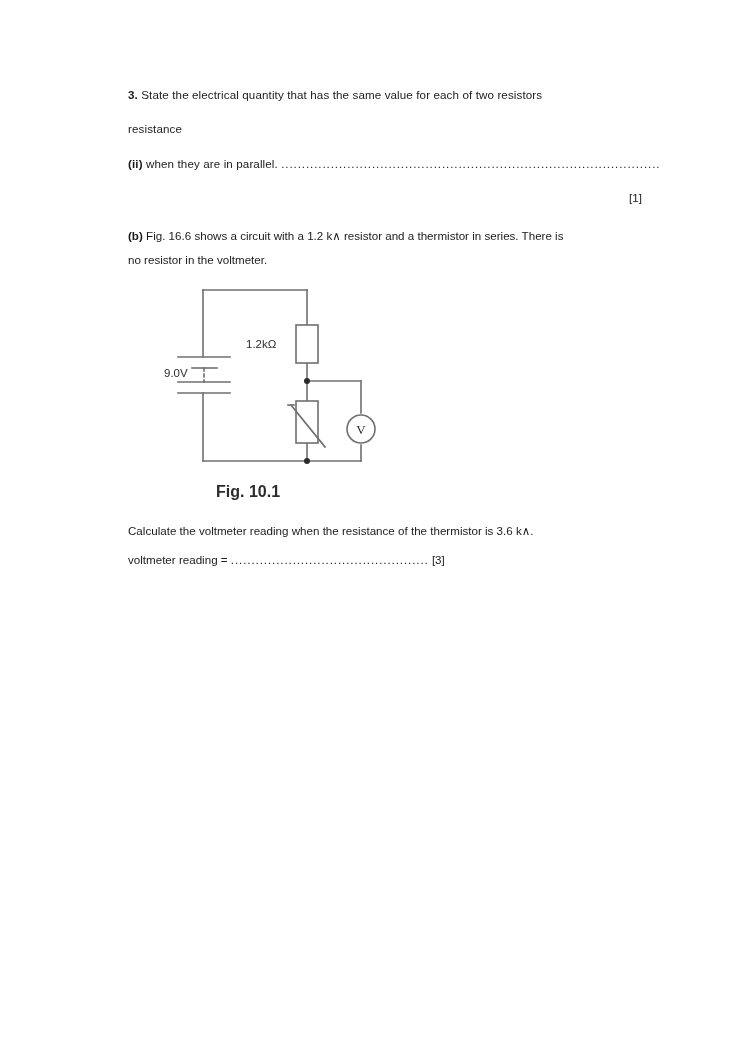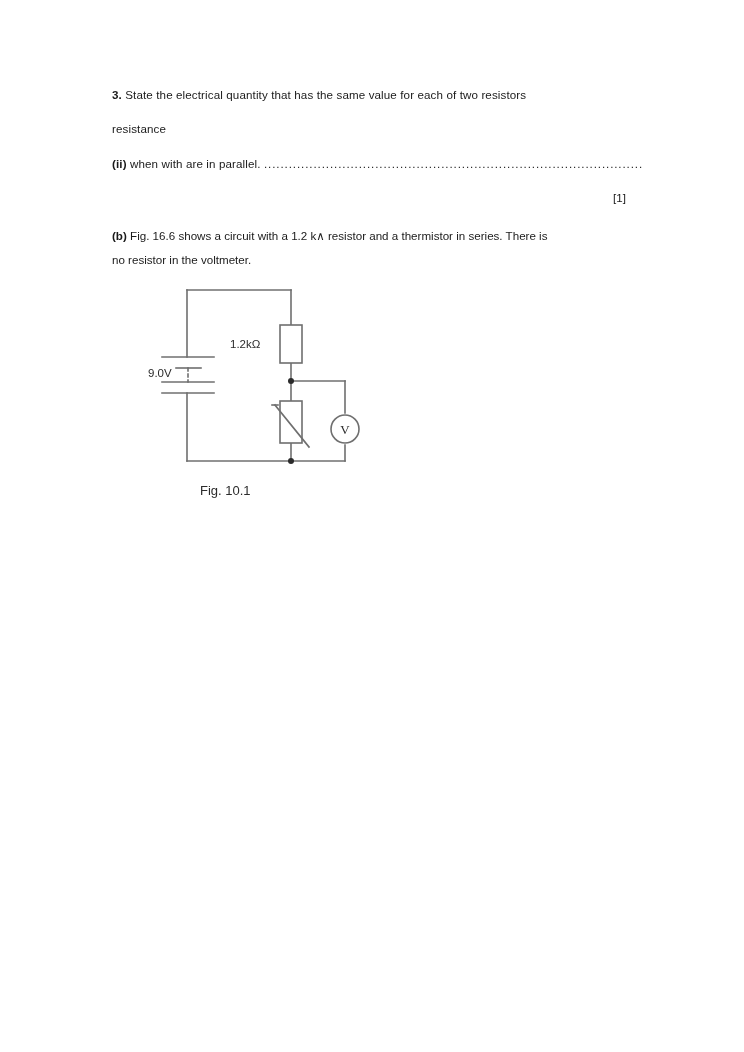--- a/index.html
+++ b/index.html
@@ -10,21 +10,21 @@
   body {
     width: 744px;
     height: 1052px;
     position: relative;
     font-family: "Liberation Sans", sans-serif;
     color: #1a1a1a;
     overflow: hidden;
   }
   .page {
     position: absolute;
-    left: 0; top: 0;
+    left: 16px; top: 0;
     width: 720px;
     height: 1052px;
     background: #ffffff;
   }
   .content {
     position: absolute;
     left: 112px;
     top: 88px;
     width: 524px;
   }
@@ -56,22 +56,22 @@
   }
   .figure-wrap {
     position: relative;
     margin-top: 14px;
     height: 228px;
   }
   .figure-caption {
     position: absolute;
     left: 88px;
     top: 198px;
-    font-size: 13px;
-    font-weight: normal;
+    font-size: 16px;
+    font-weight: bold;
     color: #2b2b2b;
   }
   .tail {
     margin-top: 6px;
   }
   .tail .para {
     line-height: 2.0;
   }
   svg { display: block; }
 </style>
@@ -80,21 +80,21 @@
 
 <div class="page">
   <div class="content">
 
     <p class="q-line"><b>3.</b> <span>State the electrical quantity that has the same value for each of two resistors</span></p>
 
     <p class="q-line"><span>resistance</span></p>
 
 
 
-    <p class="q-line"><b>(ii)</b> <span>when with are in parallel.</span> <span class="dots">............................................................................................</span></p>
+    <p class="q-line"><b>(ii)</b> <span>when they are in parallel.</span> <span class="dots">............................................................................................</span></p>
 
     <p class="marks-right">[1]</p>
 
     <p class="para"><b>(b)</b> <span>Fig. 16.6 shows a circuit with a 1.2 k∧ resistor and a thermistor in series. There is</span><br><span>no resistor in the voltmeter.</span></p>
 
     <div class="figure-wrap">
       <svg width="300" height="200" viewBox="0 0 300 200">
         <g fill="none" stroke="#6f6f6f" stroke-width="1.6" stroke-linecap="square">
 
           <line x1="75" y1="5" x2="179" y2="5"></line>
@@ -141,15 +141,19 @@
         <circle cx="179" cy="176" r="3" fill="#2b2b2b"></circle>
 
         <text x="36" y="92" font-family="Liberation Sans, sans-serif" font-size="11.5" fill="#2b2b2b">9.0V</text>
         <text x="118" y="63" font-family="Liberation Sans, sans-serif" font-size="11.5" fill="#2b2b2b">1.2kΩ</text>
         <text x="233" y="149" text-anchor="middle" font-family="Liberation Serif, serif" font-size="13" fill="#2b2b2b">V</text>
       </svg>
 
       <div class="figure-caption">Fig. 10.1</div>
     </div>
 
+    <div class="tail">
+      <p class="para">Calculate the voltmeter reading when the resistance of the thermistor is 3.6 k∧.</p>
+      <p class="para"><span>voltmeter reading =</span> <span class="dots">................................................</span> <span>[3]</span></p>
+    </div>
 
   </div>
 </div>
 
 </body></html>

